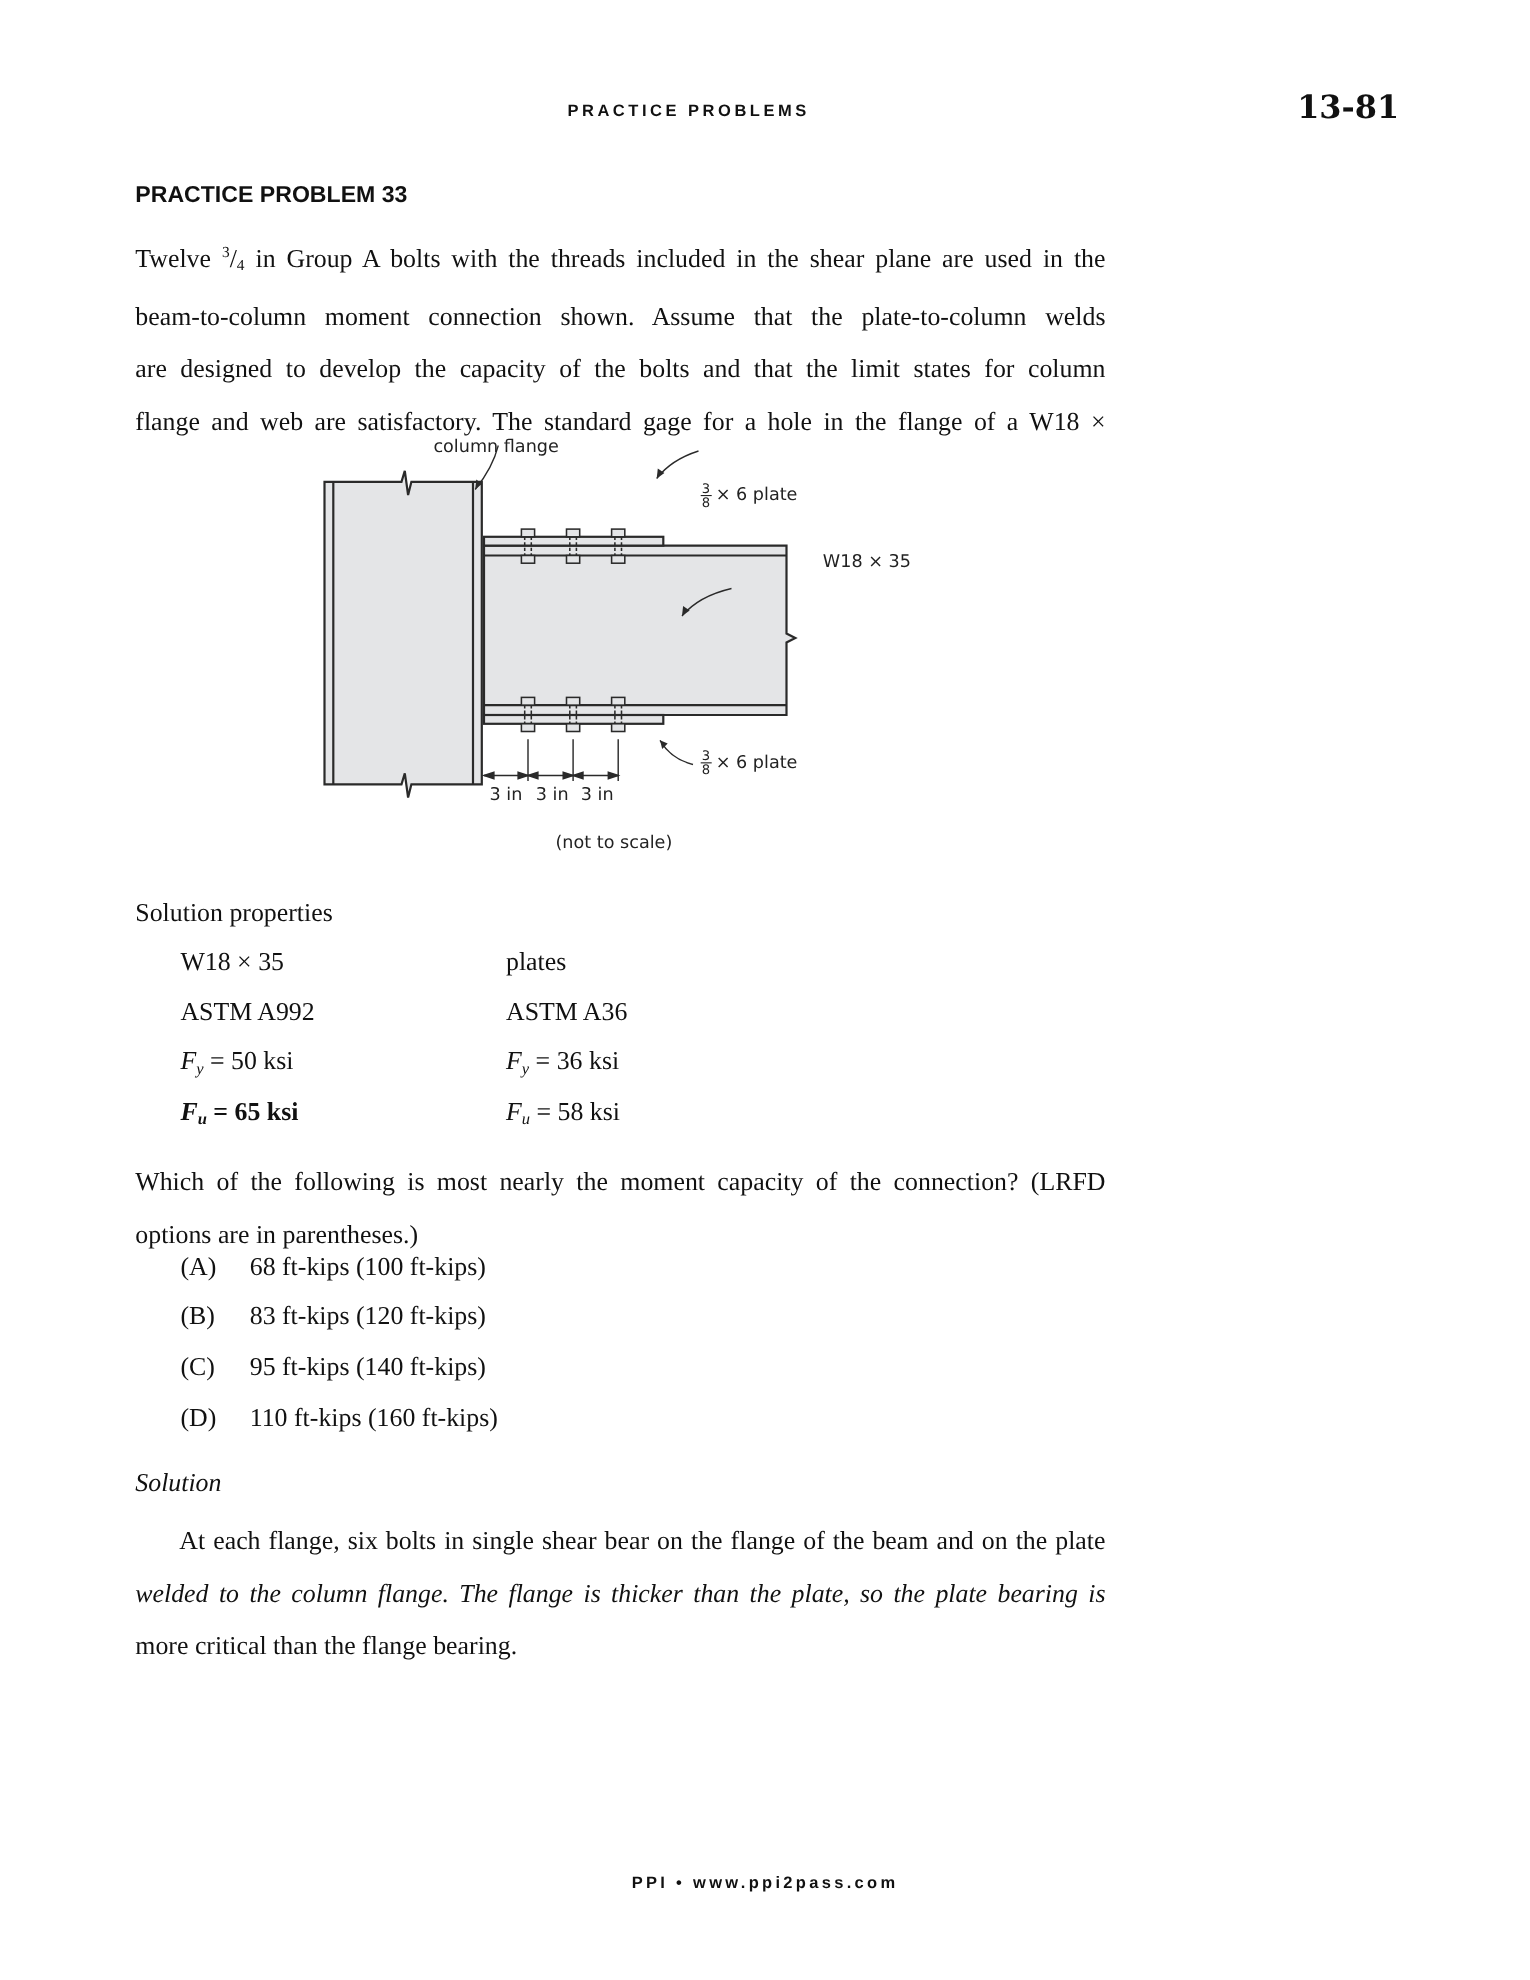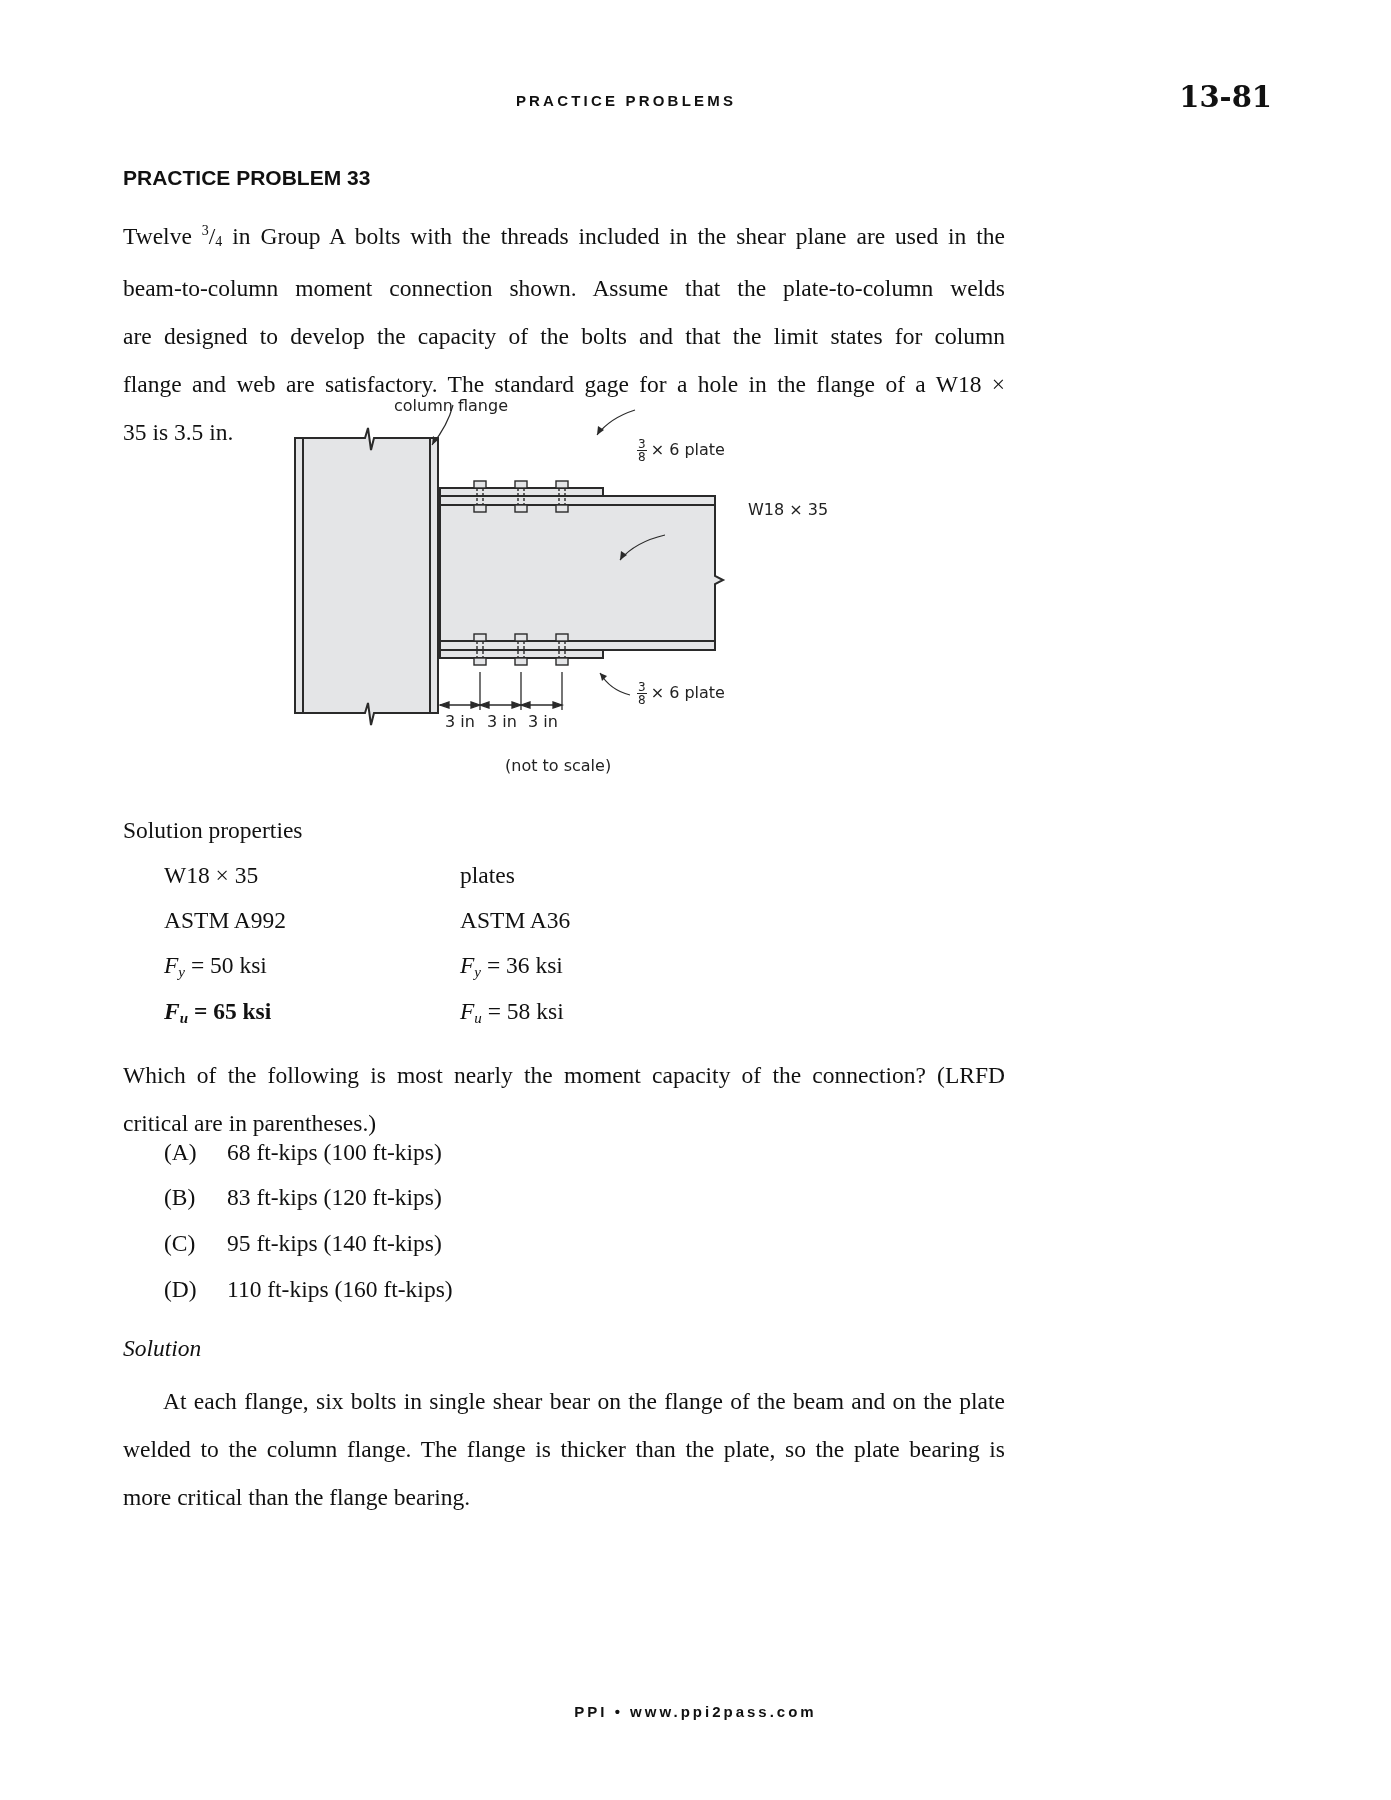--- a/index.html
+++ b/index.html
@@ -30,21 +30,20 @@
 <div class="abs prob-title">PRACTICE PROBLEM 33</div>
 
 <div class="abs para serif" style="top:212px;">
   <div style="text-align:justify; text-align-last:justify;">
     <span>Twelve</span>
     <span class="sup">3</span><span>/</span><span class="sub" style="font-size:14px;top:2px;">4</span><span> in Group A bolts with the threads included in the shear plane are used in the</span>
   </div>
   <div style="text-align-last:justify;">beam-to-column moment connection shown. Assume that the plate-to-column welds</div>
   <div style="text-align-last:justify;">are designed to develop the capacity of the bolts and that the limit states for column</div>
   <div style="text-align-last:justify;">flange and web are satisfactory. The standard gage for a hole in the flange of a W18 ×</div>
-  <div>35 is 3.5 in.</div>
 </div>
 
 <div class="abs diagram">
   <svg width="580" height="390" viewBox="0 0 580 390">
     <g stroke="#2a2a2a" stroke-width="2" fill="#e4e5e7">
 
       <path d="M15 48 L85 48 L88 38 L91 60 L94 48 L158 48 L158 323 L94 323 L91 335 L88 313 L85 323 L15 323 Z"></path>
       <line x1="23" y1="48" x2="23" y2="323"></line>
       <line x1="150" y1="48" x2="150" y2="323"></line>
 
@@ -167,37 +166,37 @@
 
 <div class="abs serif" style="left:164px; top:987px;font-weight:bold;">
   <span class="italic">F</span><span class="sub italic">u</span><span> = 65 ksi</span>
 </div>
 <div class="abs serif" style="left:460px; top:987px;">
   <span class="italic">F</span><span class="sub italic">u</span><span> = 58 ksi</span>
 </div>
 
 <div class="abs para serif" style="top:1051px;">
   <div style="text-align-last:justify;">Which of the following is most nearly the moment capacity of the connection? (LRFD</div>
-  <div>critical are in parentheses.)</div>
+  <div>options are in parentheses.)</div>
 </div>
 
 <div class="abs serif" style="left:164px; top:1128px;">
   <span class="opt-letter">(A)</span><span>68 ft-kips (100 ft-kips)</span>
 </div>
 <div class="abs serif" style="left:164px; top:1173px;">
   <span class="opt-letter">(B)</span><span>83 ft-kips (120 ft-kips)</span>
 </div>
 <div class="abs serif" style="left:164px; top:1219px;">
   <span class="opt-letter">(C)</span><span>95 ft-kips (140 ft-kips)</span>
 </div>
 <div class="abs serif" style="left:164px; top:1265px;">
   <span class="opt-letter">(D)</span><span>110 ft-kips (160 ft-kips)</span>
 </div>
 
 <div class="abs serif italic" style="left:123px; top:1324px;">Solution</div>
 
 <div class="abs para serif" style="top:1377px;">
   <div style="text-align-last:justify;margin-left:40px;">At each flange, six bolts in single shear bear on the flange of the beam and on the plate</div>
-  <div style="text-align-last:justify;">welded to the column flange. The flange is thicker than the plate, so the plate bearing is</div>
+  <div style="text-align-last:justify;font-style:italic;">welded to the column flange. The flange is thicker than the plate, so the plate bearing is</div>
   <div>more critical than the flange bearing.</div>
 </div>
 
 <div class="abs footer">PPI • www.ppi2pass.com</div>
 
 </body></html>

